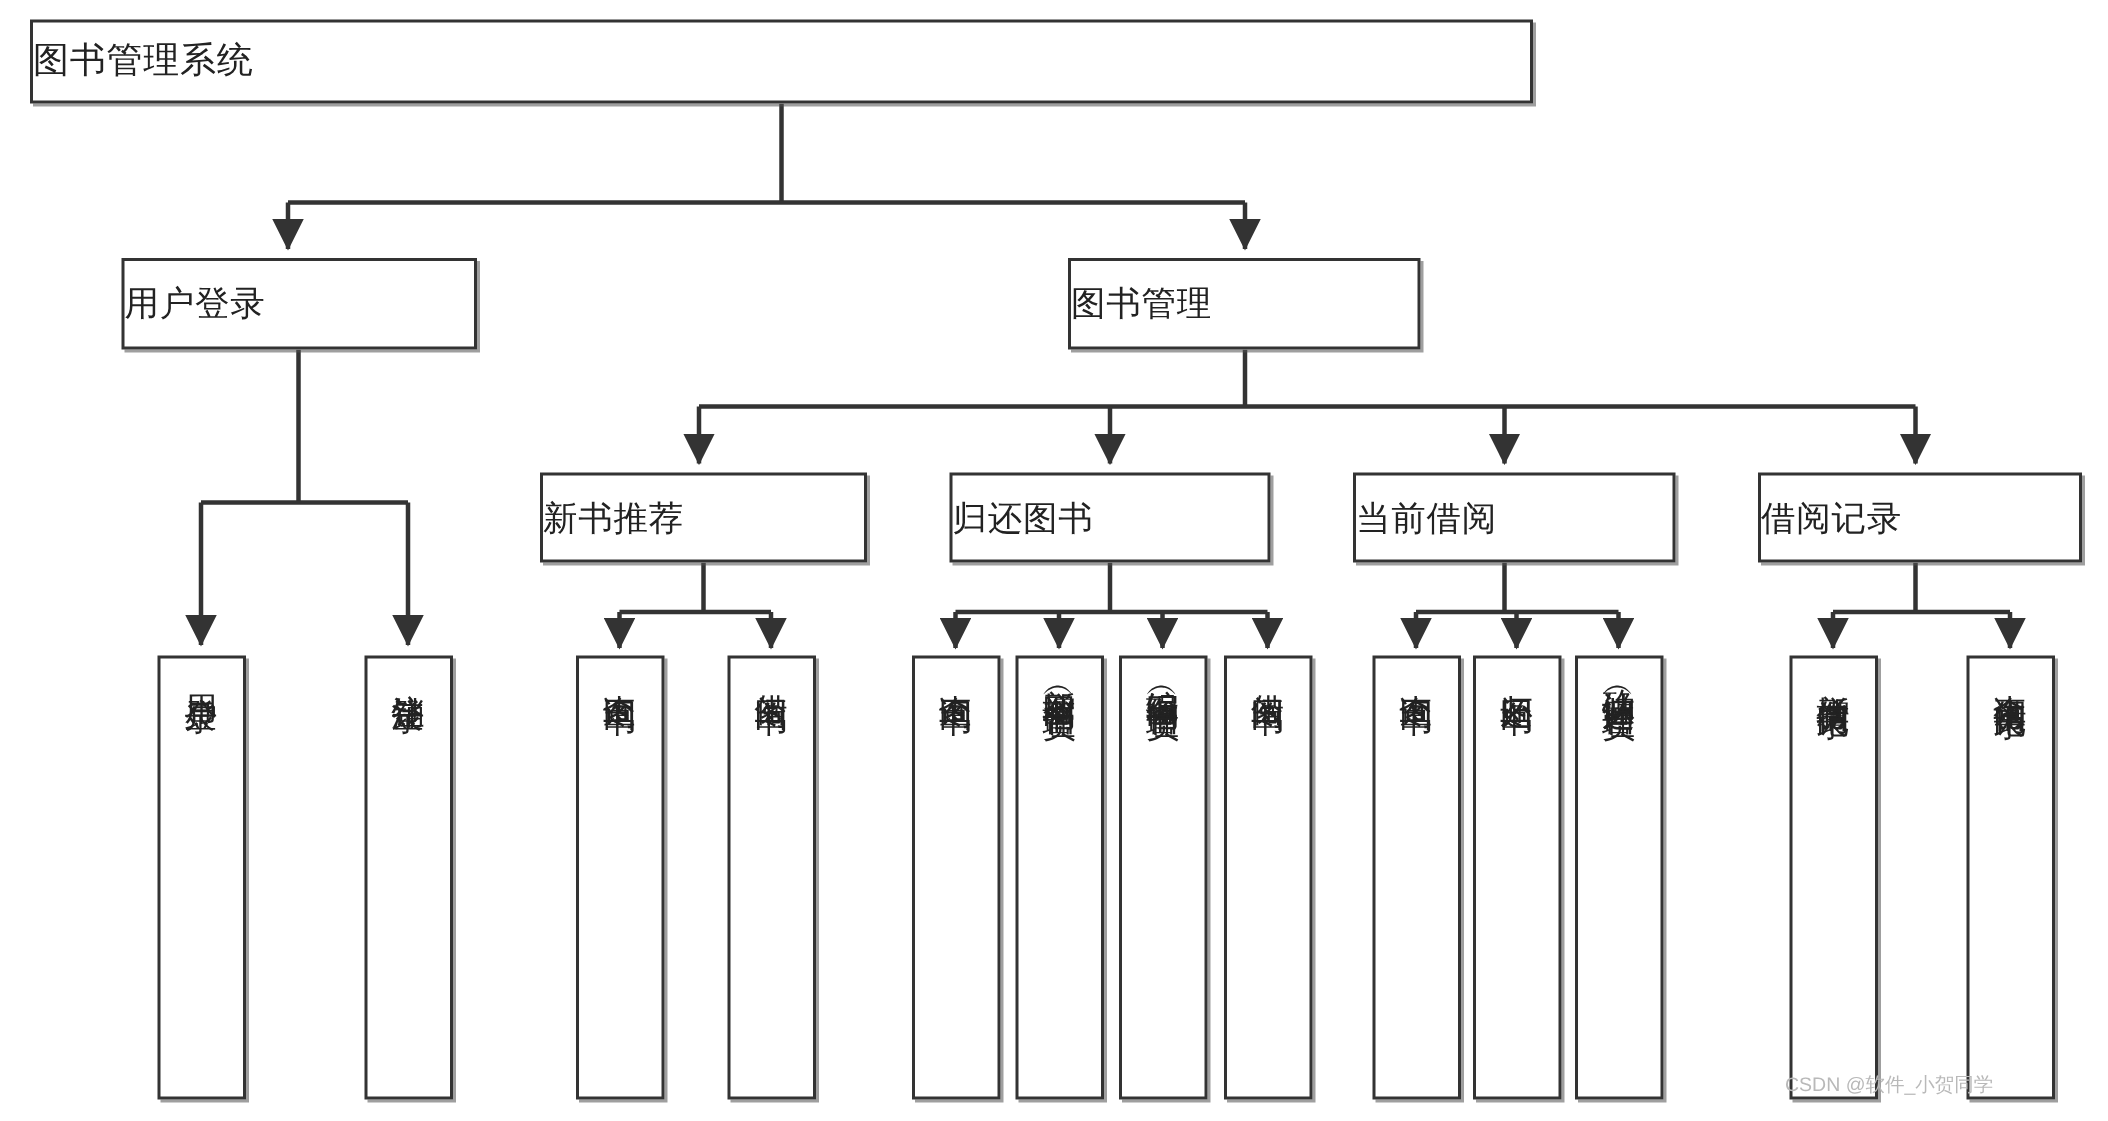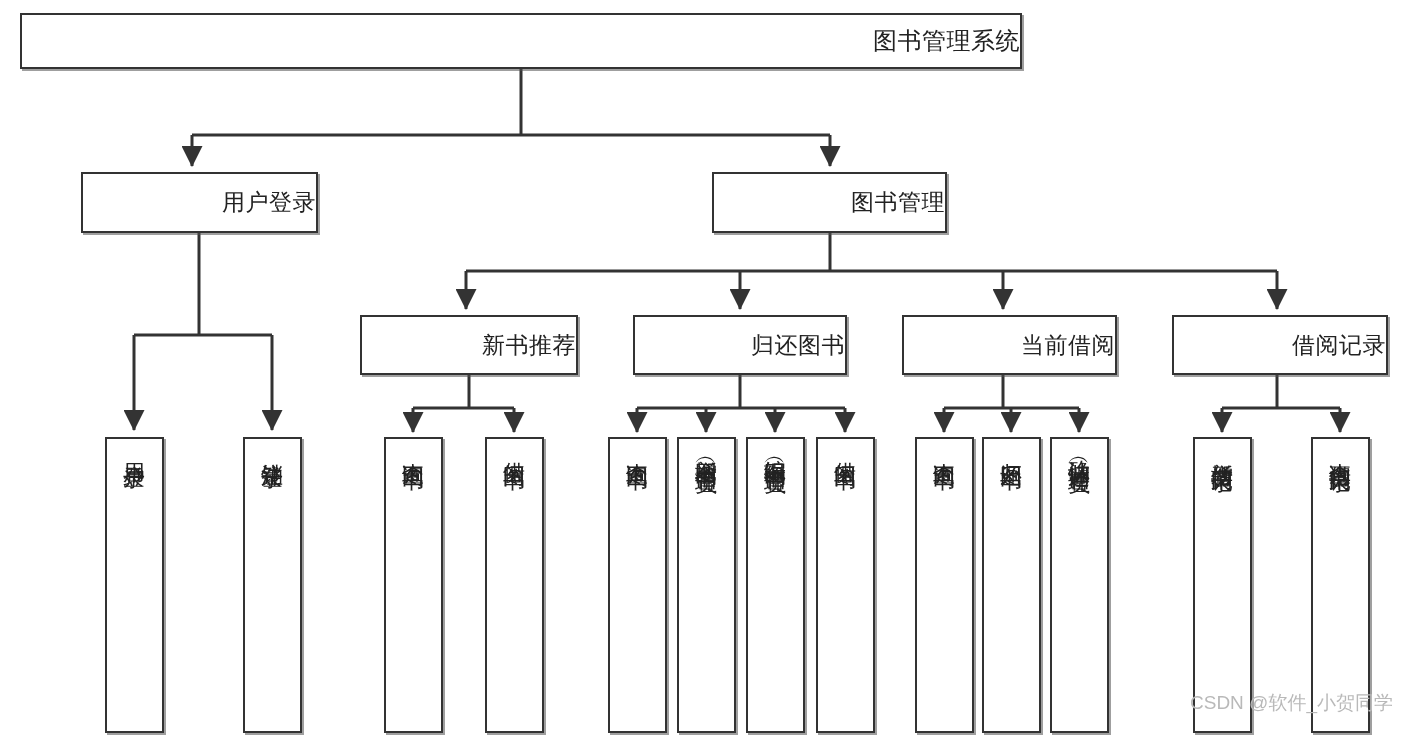--- a/index.html
+++ b/index.html
@@ -27,21 +27,21 @@
     pointer-events: none;
   }
   .node {
     position: absolute;
     box-sizing: border-box;
     background: #ffffff;
     border: 2px solid #333333;
     box-shadow: 2px 2px 0 rgba(80,80,80,0.55);
     display: flex;
     align-items: center;
-    justify-content: flex-end;
+    justify-content: flex-start;
     color: #222222;
   }
   .node .label {
     display: block;
     text-align: center;
     line-height: 1.16;
     letter-spacing: 0.5px;
     white-space: pre-line;
   }
   
@@ -64,22 +64,22 @@
     font-size: 22px;
     line-height: 1.05;
     letter-spacing: 2px;
   }
   .node.vert.tall {
     padding-top: 3px;
   }
   .watermark {
     position: absolute;
     left: 1190px;
-    top: 690px;
-    font-size: 19px;
+    top: 714px;
+    font-size: 13px;
     color: #b9b9b9;
     white-space: nowrap;
     user-select: none;
   }
 </style>
 </head>
 <body>
 
 <div id="diagram-root">
 

